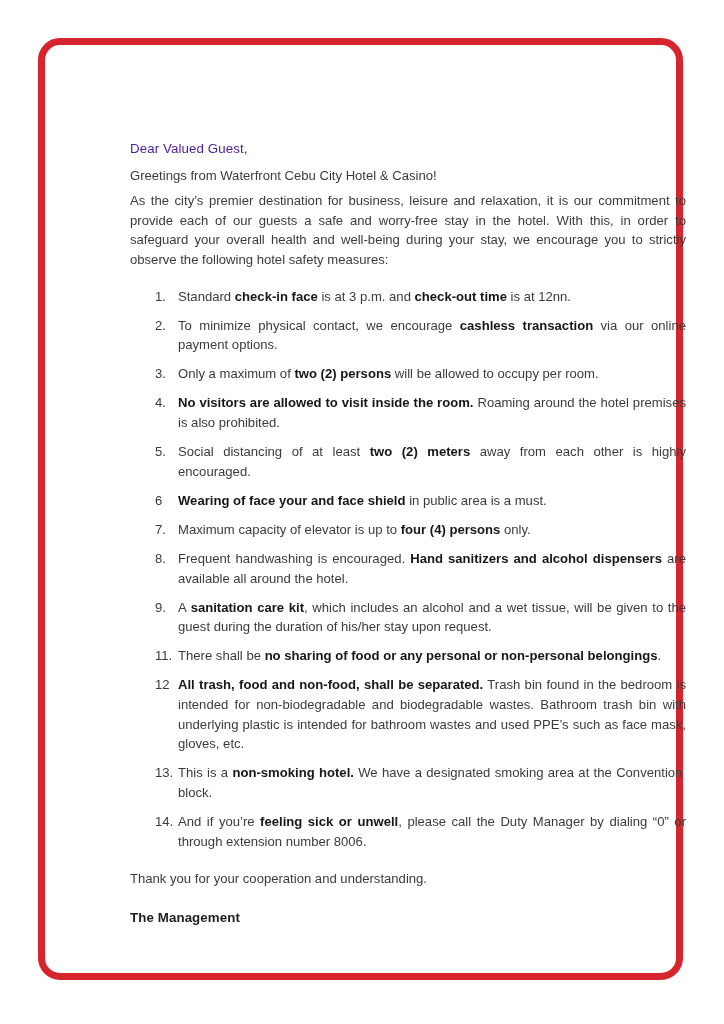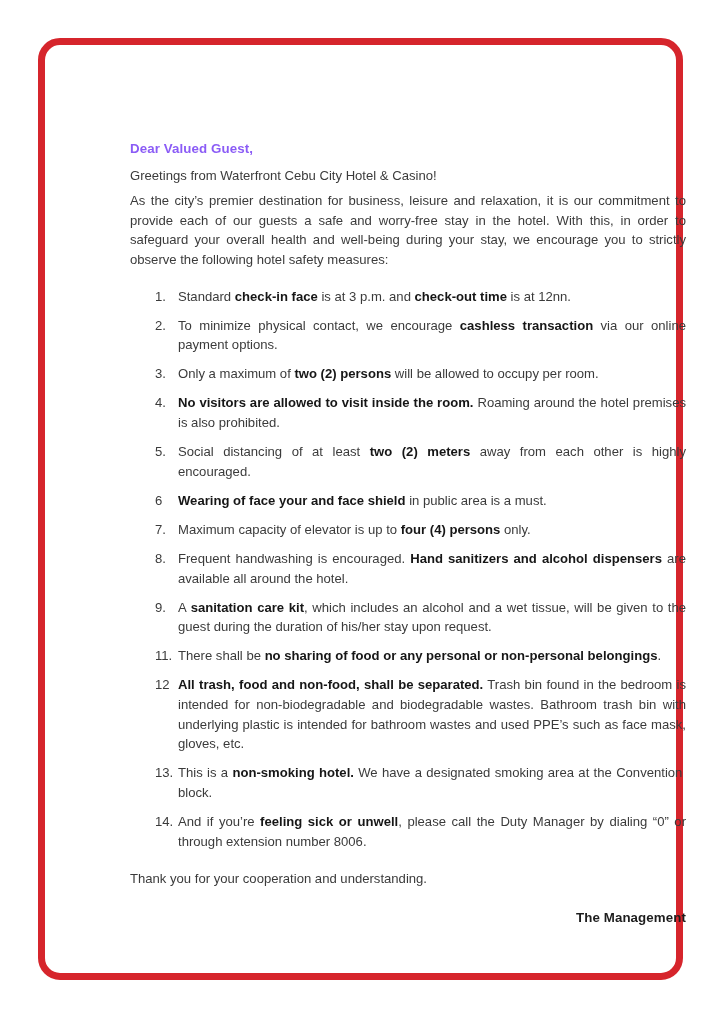--- a/index.html
+++ b/index.html
@@ -33,22 +33,22 @@
   #content {
     position: absolute;
     left: 85px;
     top: 94px;
     width: 556px;
     color: #3b3b3b;
     font-size: 13.1px;
     line-height: 19.6px;
   }
   .salutation {
-    font-weight: bold;
-    color: #8b5cf6;
+    font-weight: normal;
+    color: #4c1d95;
     font-size: 13.3px;
     letter-spacing: 0.1px;
     margin: 0 0 7px 0;
   }
   .greeting {
     margin: 0 0 6px 0;
     text-align: left;
   }
   .intro {
     margin: 0;
@@ -85,21 +85,20 @@
   .closing {
     margin: 18px 0 0 0;
     text-align: left;
   }
   .signature {
     margin: 19px 0 0 0;
     font-weight: bold;
     color: #1d1d1d;
     font-size: 13.3px;
     letter-spacing: 0.1px;
-    text-align: right;
   }
   
   .itxt { display: block; }
 </style>
 </head>
 <body>
 
 <div id="page">
   <div id="frame">
     <div id="content">

